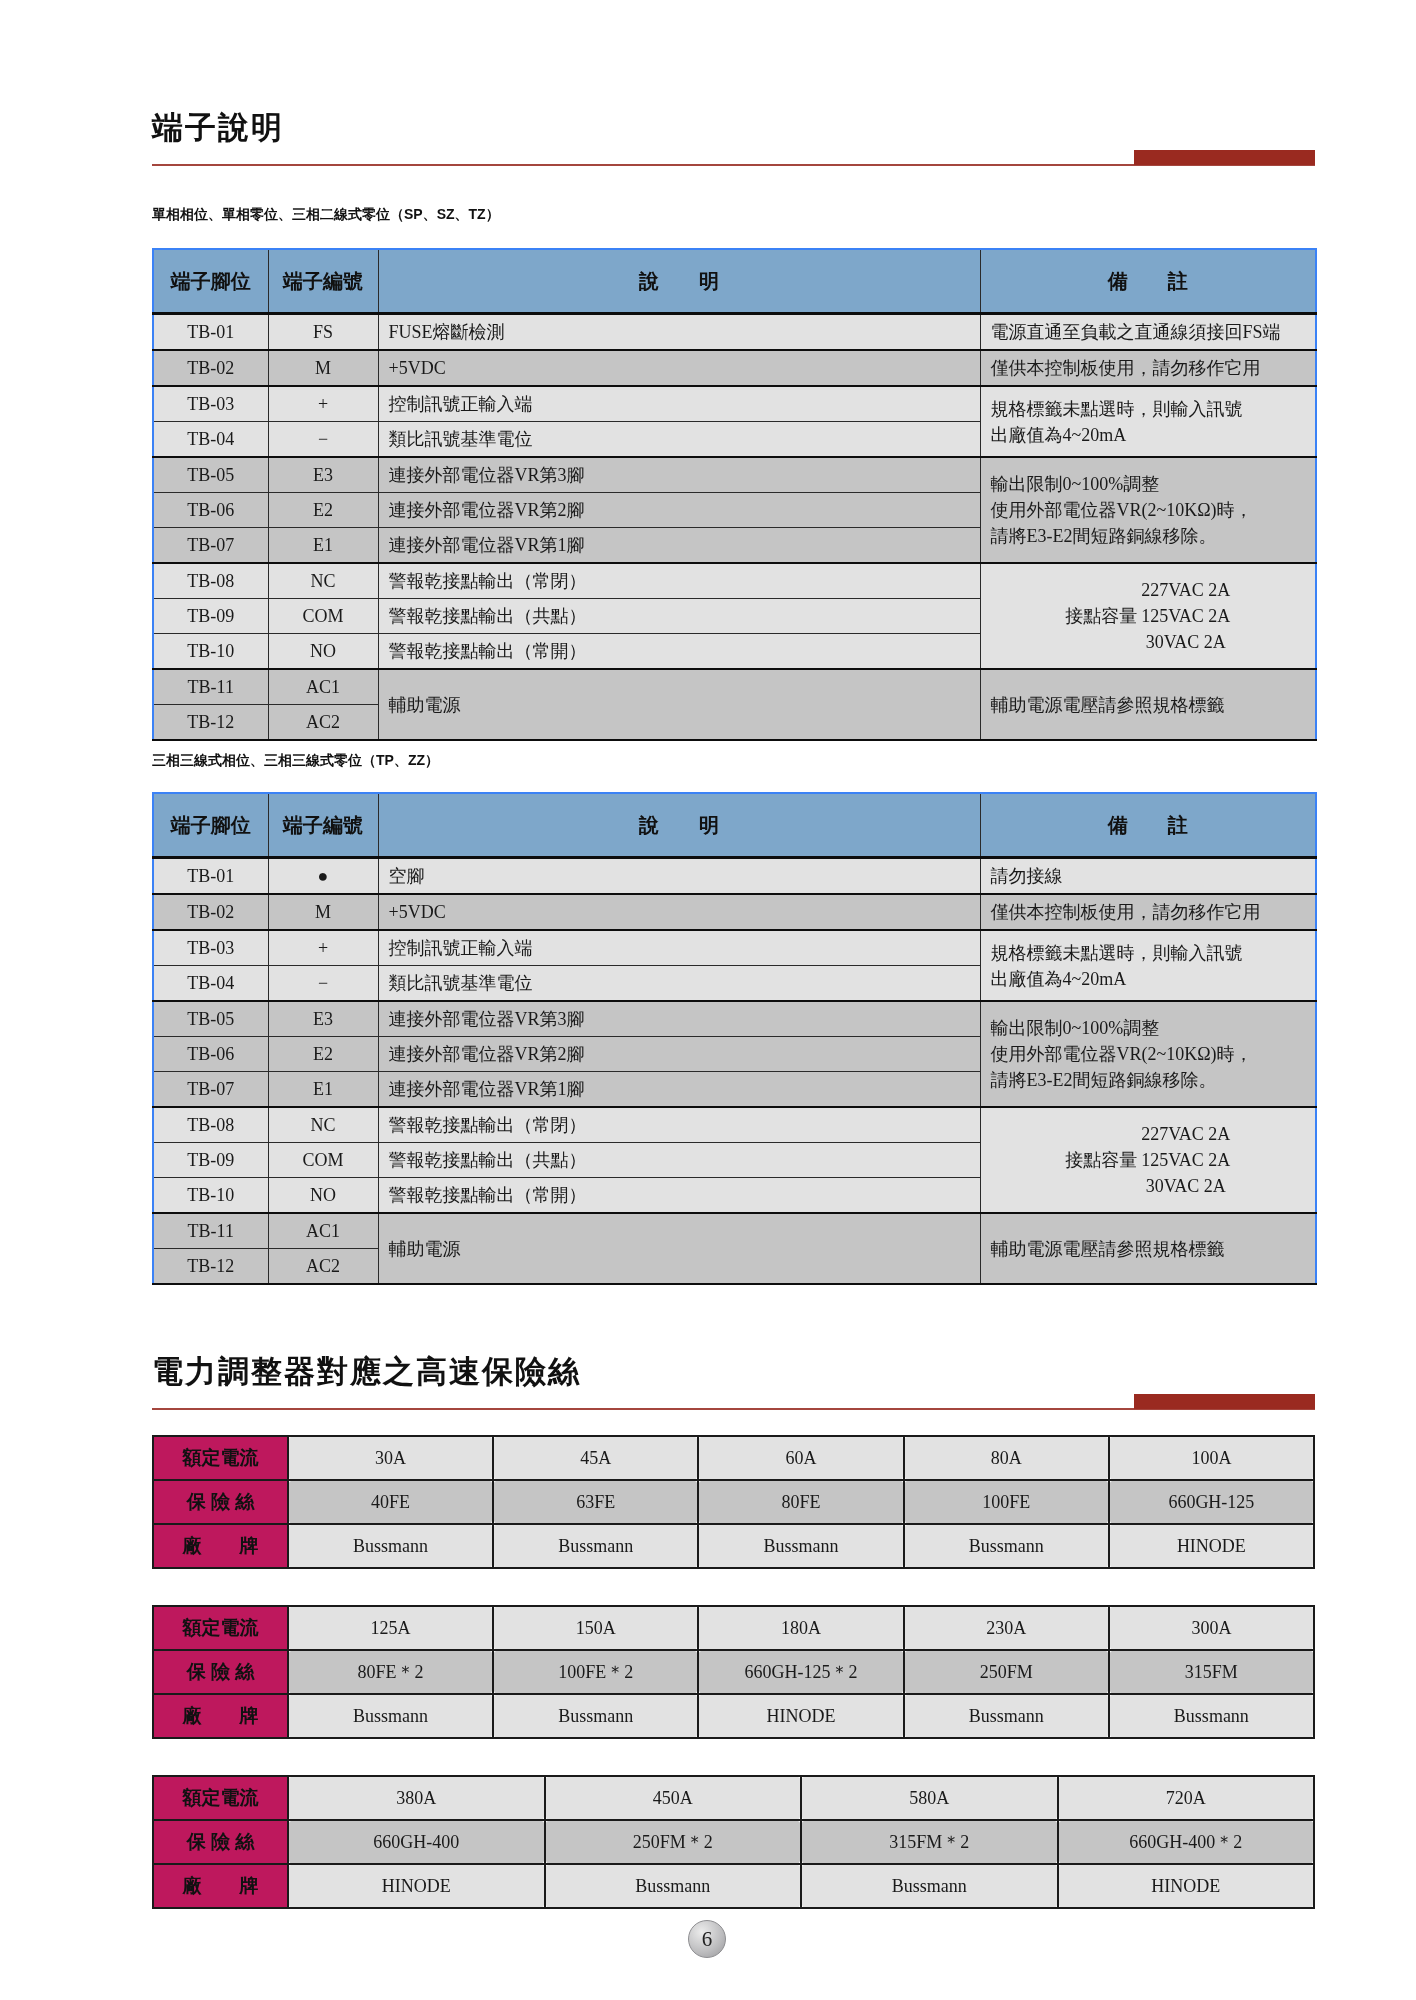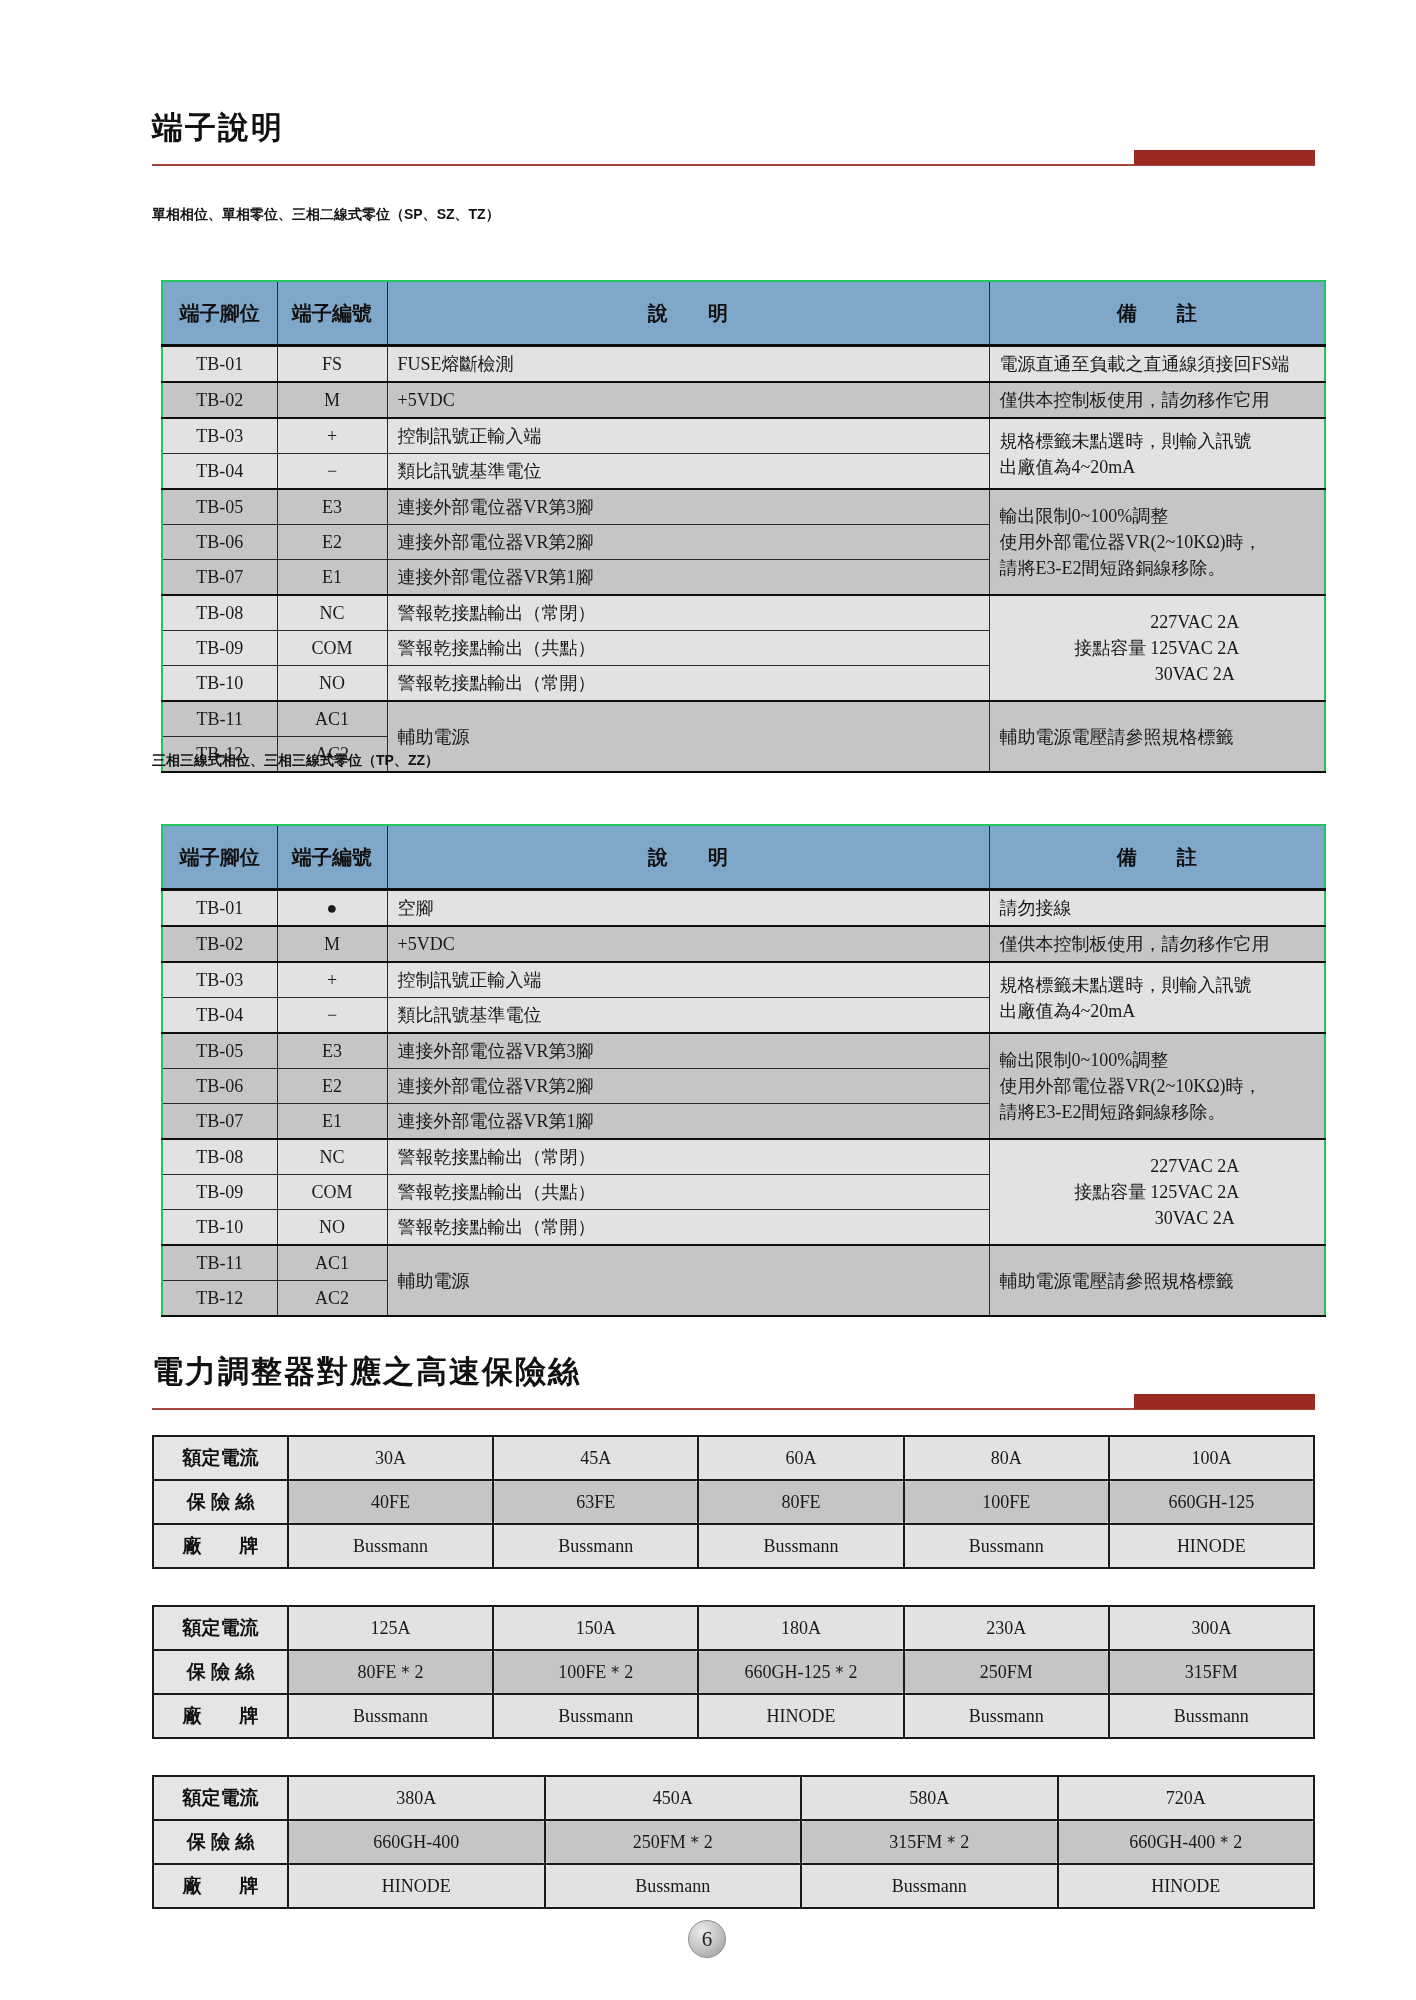--- a/index.html
+++ b/index.html
@@ -20,22 +20,22 @@
   .sh2{top:1352px;}
   
   .tcaption{
     position:absolute;left:152px;font-family:"Liberation Sans","DejaVu Sans",sans-serif;
     font-size:14px;font-weight:bold;color:#111;
   }
   .cap-sp{top:206px;}
   .cap-tp{top:752px;}
   
   table.term{
-    position:absolute;left:161px;border-collapse:collapse;table-layout:fixed;
-    width:1163px;border:2px solid #22c55e;margin-top:32px;
+    position:absolute;left:152px;border-collapse:collapse;table-layout:fixed;
+    width:1163px;border:2px solid #3b82f6;
   }
   .tbl-sp{top:248px;}
   .tbl-tp{top:792px;}
   table.term col.c1{width:115px;}
   table.term col.c2{width:110px;}
   table.term col.c3{width:602px;}
   table.term col.c4{width:336px;}
   table.term th,table.term td{border:1px solid #2a2a2a;}
   table.term thead th{
     background:#7EA7CA;height:60px;
@@ -58,21 +58,21 @@
   table.fuse{
     position:absolute;left:152px;border-collapse:collapse;table-layout:fixed;
     width:1163px;border:2px solid #111;
   }
   .fuse1{top:1435px;}
   .fuse2{top:1605px;}
   .fuse3{top:1775px;}
   table.fuse col.f0{width:135px;}
   table.fuse th,table.fuse td{border:2px solid #1a1a1a;height:40px;text-align:center;}
   table.fuse th{
-    background:#e5e5e5;font-family:"Liberation Sans","DejaVu Sans",sans-serif;
+    background:#be185d;font-family:"Liberation Sans","DejaVu Sans",sans-serif;
     font-size:19px;font-weight:bold;color:#111;
   }
   table.fuse td{font-size:18px;color:#1a1a1a;border-radius:6px;}
   
   .badge{
     position:absolute;left:688px;top:1920px;width:38px;height:38px;border-radius:50%;
     background:radial-gradient(circle at 35% 30%,#ececec,#bcbcbe 60%,#97979a);
     border:1px solid #8d8d90;box-sizing:border-box;
     display:flex;align-items:center;justify-content:center;
     font-size:21px;color:#222;

